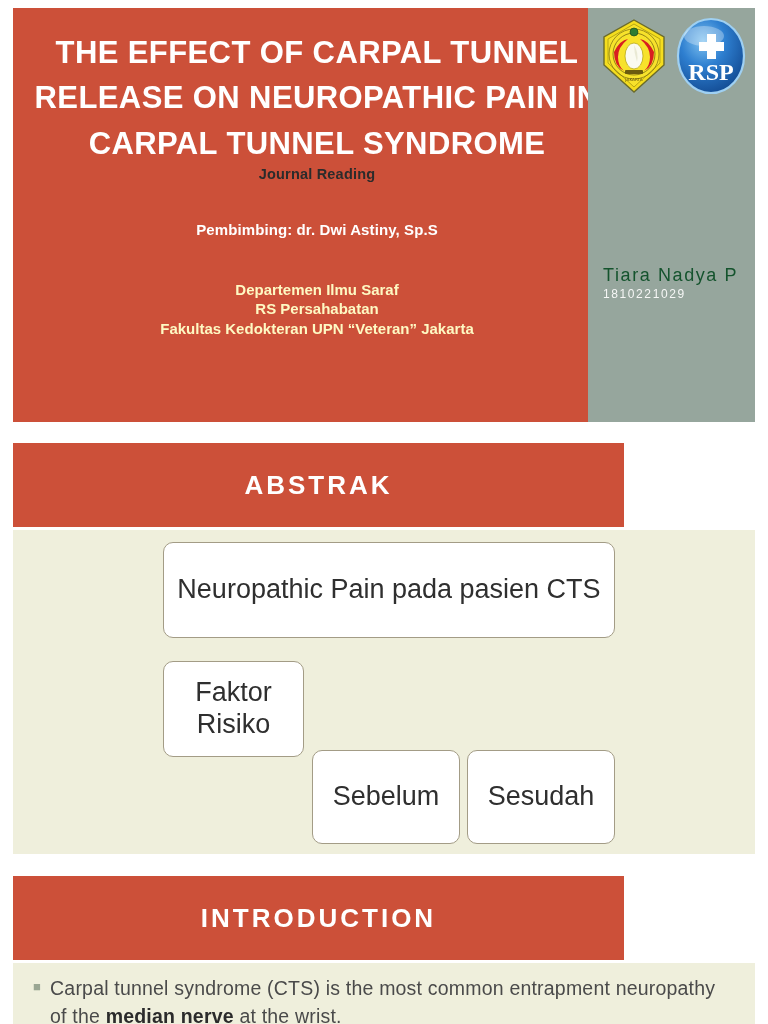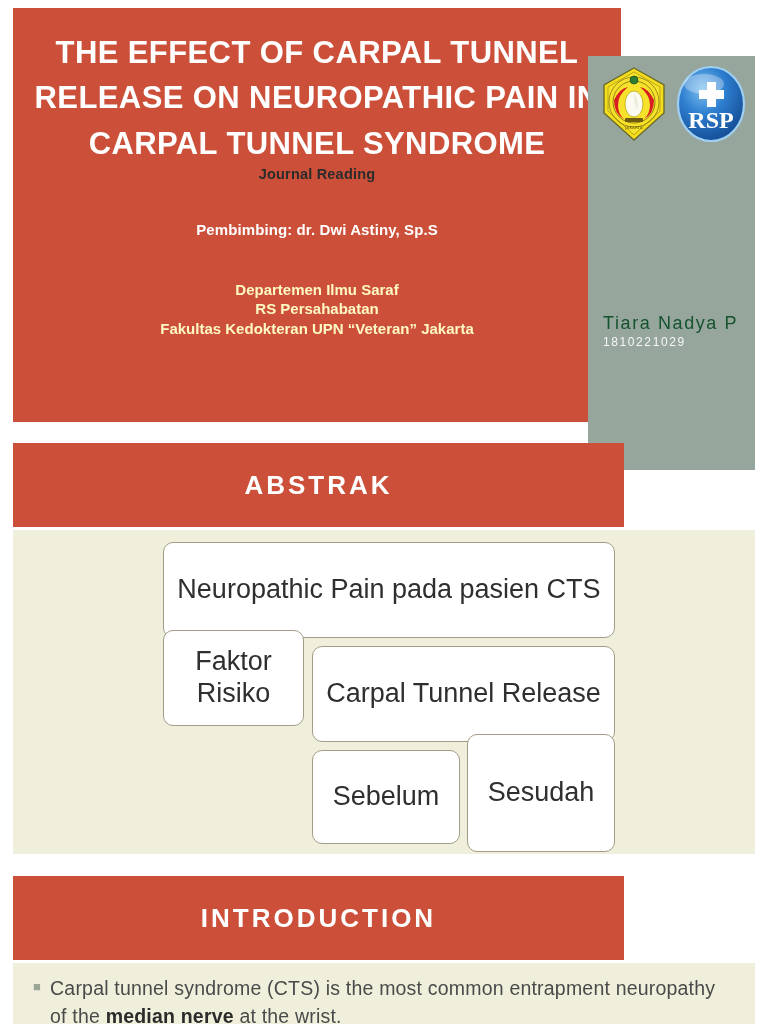--- a/index.html
+++ b/index.html
@@ -63,21 +63,20 @@
     line-height: 1.3;
   }
 
   .title-gray {
     position: absolute;
     left: 575px;
     top: 0;
     width: 167px;
     height: 414px;
     background: #96A69D;
-    margin-top: 48px;
   }
   .logos {
     position: absolute;
     left: 6px;
     top: 6px;
     width: 155px;
     height: 86px;
   }
   .logo-upn { position: absolute; left: 4px; top: 4px; }
   .logo-rsp { position: absolute; left: 80px; top: 2px; }
@@ -141,24 +140,24 @@
     align-items: center;
     justify-content: center;
     text-align: center;
     color: #2f2f2f;
     font-size: 27px;
     line-height: 1.17;
     font-family: "Liberation Sans", sans-serif;
     padding: 2px 8px;
   }
   #box-neuropathic { left: 150px; top: 12px; width: 452px; height: 96px; }
-  #box-faktor      { left: 150px; top: 100px; width: 141px; height: 96px; }
+  #box-faktor      { left: 150px; top: 131px; width: 141px; height: 96px; }
   #box-release     { left: 299px; top: 116px; width: 303px; height: 96px; }
   #box-sebelum     { left: 299px; top: 220px; width: 148px; height: 94px; }
-  #box-sesudah     { left: 454px; top: 204px; width: 148px; height: 118px; }
+  #box-sesudah     { left: 454px; top: 220px; width: 148px; height: 94px; }
 
   
   #intro-body {
     top: 963px;
     height: 61px;
     padding: 12px 20px 0 20px;
     overflow: hidden;
   }
   .bullet-line {
     display: flex;
@@ -237,21 +236,20 @@
   </div>
 </div>
 
 <div class="banner" id="banner-abstrak">
   <span class="banner-text">ABSTRAK</span>
 </div>
 
 <div class="body-cream" id="abstrak-body">
   <div class="flow-box" id="box-neuropathic">Neuropathic Pain pada pasien CTS</div>
   <div class="flow-box" id="box-faktor">Faktor Risiko</div>
-  <div class="flow-box" id="box-release">Carpal Tunnel Release</div>
   <div class="flow-box" id="box-sebelum">Sebelum</div>
   <div class="flow-box" id="box-sesudah">Sesudah</div>
 </div>
 
 <div class="banner" id="banner-intro">
   <span class="banner-text">INTRODUCTION</span>
 </div>
 
 <div class="body-cream" id="intro-body">
   <div class="bullet-line">

